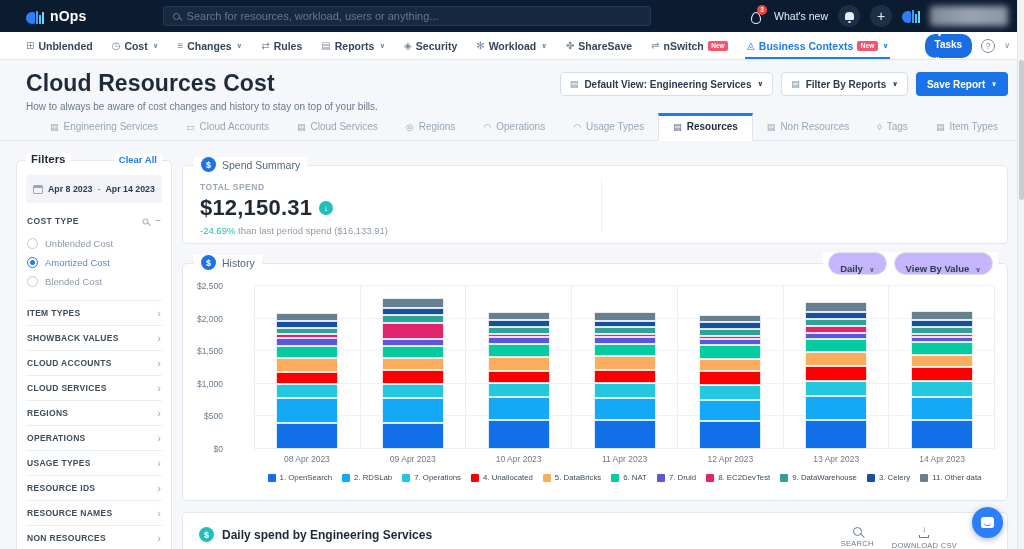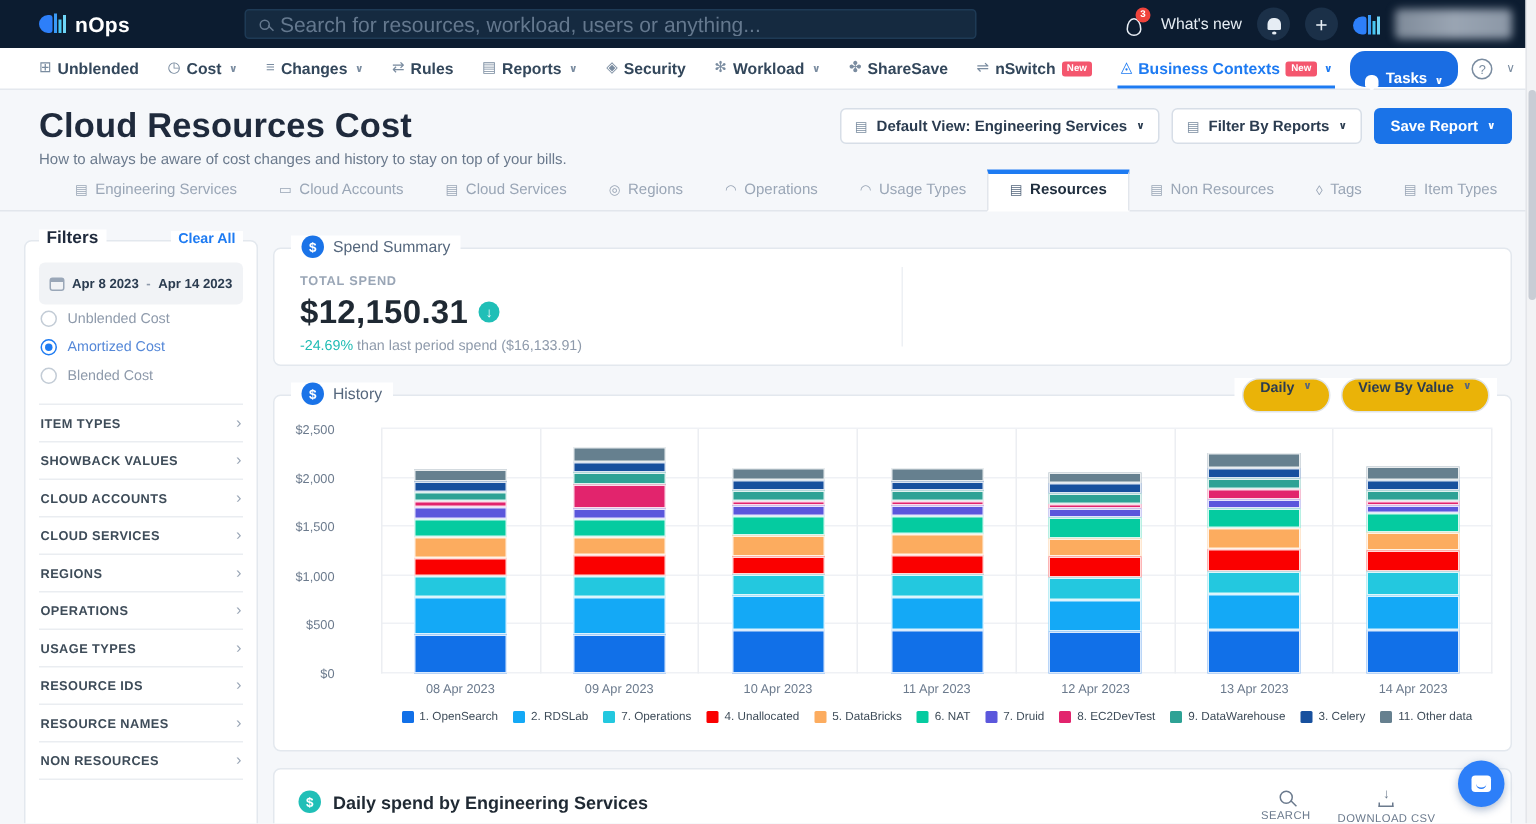--- a/index.html
+++ b/index.html
@@ -1,29 +1,29 @@
 <!DOCTYPE html>
 <html><head>
 <meta charset="utf-8">
 <style>
   * { margin:0; padding:0; box-sizing:border-box; }
   html,body { width:1024px; height:549px; overflow:hidden; }
   body { font-family:"Liberation Sans","DejaVu Sans",sans-serif; background:#F5F7FA; position:relative; }
 
   
   .topbar { position:absolute; top:0; left:0; width:1024px; height:32px; background:#0C1C30; display:flex; align-items:center; padding:0 16px; z-index:30; }
-  .logo { display:flex; align-items:flex-start; gap:6px; margin-left:10px; }
+  .logo { display:flex; align-items:flex-end; gap:6px; margin-left:10px; }
   .logo-mark { display:flex; align-items:flex-end; gap:1px; height:14px; }
   .logo-drop { width:9px; height:12px; background:#2D7FF9; border-radius:6px 2px 2px 6px; }
   .logo-bar1 { width:2px; height:13px; background:#3B9BF7; }
   .logo-bar2 { width:2px; height:9px;  background:#48C7F2; }
   .logo-bar3 { width:2px; height:12px; background:#6FD6F7; }
   .logo-text { color:#fff; font-size:14px; font-weight:bold; letter-spacing:.2px; }
   .top-search { margin-left:76px; width:488px; height:20px; background:#152A40; border:1px solid #1E3A55; border-radius:3px; display:flex; align-items:center; gap:7px; padding:0 9px; color:#64788E; }
-  .top-search input { background:transparent; border:none; outline:none; color:#8DA0B5; font-size:14px; width:100%; font-family:inherit; }
+  .top-search input { background:transparent; border:none; outline:none; color:#8DA0B5; font-size:11px; width:100%; font-family:inherit; }
   .top-search input::placeholder { color:#64788E; }
   .top-right { margin-left:auto; display:flex; align-items:center; gap:10px; }
   .drop-wrap { position:relative; width:14px; height:15px; }
   .droplet { position:absolute; bottom:0; left:1px; width:10px; height:12px; border:1.4px solid #E8EEF5; border-radius:50% 50% 50% 50% / 62% 62% 38% 38%; }
   .notif-badge { position:absolute; top:-4px; right:-3px; min-width:10px; height:10px; background:#F0443C; color:#fff; font-size:6.5px; font-weight:bold; border-radius:5px; display:flex; align-items:center; justify-content:center; padding:0 2px; }
   .whats-new { color:#E6EDF4; font-size:10.5px; }
   .circ-btn { width:22px; height:22px; border-radius:50%; background:#1B3048; color:#E6EDF4; display:flex; align-items:center; justify-content:center; }
   .plus-glyph { font-size:14px; line-height:1; color:#E6EDF4; font-weight:400; }
   .avatar-mark { display:flex; align-items:flex-end; gap:1px; height:13px; }
   .blur-name { width:78px; height:20px; border-radius:3px; background:linear-gradient(90deg,#7E8A99,#9AA5B3,#8B97A6); filter:blur(3px); }
@@ -36,21 +36,21 @@
   .mainnav { position:absolute; top:32px; left:0; width:1024px; height:28px; background:#fff; border-bottom:1px solid #E4E8EE; display:flex; align-items:center; padding:0 14px 0 26px; z-index:25; }
   .nav-items { display:flex; align-items:center; gap:19px; height:100%; }
   .nav-item { display:flex; align-items:center; gap:4px; font-size:10.5px; font-weight:bold; color:#33475B; height:100%; position:relative; cursor:pointer; white-space:nowrap; }
   .nav-item .nicon { font-size:10px; color:#7A8CA0; font-weight:normal; }
   .nav-item .caret { font-size:7px; color:#7A8CA0; margin-left:1px; }
   .nav-item.active { color:#1E7BF2; }
   .nav-item.active .nicon, .nav-item.active .caret { color:#1E7BF2; }
   .nav-item.active::after { content:""; position:absolute; bottom:0; left:-2px; right:-2px; height:2px; background:#1E7BF2; }
   .new-badge { background:#F4566E; color:#fff; font-size:6.5px; font-weight:bold; border-radius:2px; padding:1.5px 3.5px; }
   .nav-right { margin-left:auto; display:flex; align-items:center; gap:9px; }
-  .tasks-btn { background:#1A6DE3; color:#fff; border:none; height:24px; border-radius:10px; padding:0 10px; font-size:10px; font-weight:bold; display:flex; align-items:flex-end; gap:5px; font-family:inherit; }
+  .tasks-btn { background:#1A6DE3; color:#fff; border:none; height:24px; border-radius:10px; padding:0 10px; font-size:10px; font-weight:bold; display:flex; align-items:flex-start; gap:5px; font-family:inherit;flex-direction:column; }
   .tasks-btn .caret { font-size:7px; }
   .help-circ { width:14px; height:14px; border-radius:50%; border:1.2px solid #7A8CA0; color:#7A8CA0; font-size:8.5px; display:flex; align-items:center; justify-content:center; }
   .nav-caret { color:#7A8CA0; font-size:8px; }
 
   
   .pagehead { position:absolute; top:60px; left:0; width:1024px; height:52px; padding:10px 16px 0 26px; display:flex; }
   .page-title { font-size:23px; font-weight:bold; color:#1F2A3C; letter-spacing:.1px; }
   .page-sub { font-size:10px; color:#6B7A8D; margin-top:4px; }
   .head-actions { margin-left:auto; display:flex; gap:8px; align-items:flex-start; margin-top:2px; }
   .wbtn { height:24px; background:#fff; border:1px solid #D7DEE7; border-radius:4px; display:flex; align-items:center; gap:6px; padding:0 9px; font-size:10px; font-weight:bold; color:#2B3C50; font-family:inherit; }
@@ -103,21 +103,21 @@
   .total-label { font-size:8.5px; color:#9AA6B6; font-weight:bold; letter-spacing:.5px; }
   .total-row { display:flex; align-items:center; gap:7px; margin-top:3px; }
   .total-amount { font-size:22px; font-weight:bold; color:#1F2933; letter-spacing:.2px; }
   .down-circ { width:14px; height:14px; border-radius:50%; background:#20BFB7; color:#fff; font-size:9px; display:flex; align-items:center; justify-content:center; }
   .delta-row { font-size:9.5px; color:#8E9AAB; margin-top:4px; }
   .delta-pct { color:#1FBCB4; }
 
   
   .history-card { position:absolute; top:122px; left:0; width:826px; height:238px; }
   .hist-pills { position:absolute; top:-12px; right:9px; background:#fff; padding:0 5px; display:flex; gap:7px; }
-  .pill { height:23px; border:1px solid #DFE4EA; border-radius:12px; background:#eab308; display:flex; align-items:flex-start; gap:6px; padding:0 11px; font-size:9.5px; font-weight:bold; color:#2B3C50; font-family:inherit; }
+  .pill { height:23px; border:1px solid #DFE4EA; border-radius:12px; background:#c4b5fd; display:flex; align-items:flex-end; gap:6px; padding:0 11px; font-size:9.5px; font-weight:bold; color:#2B3C50; font-family:inherit; }
   .pill .caret { font-size:7px; color:#55677D; }
   .chart-wrap { display:flex; padding:22px 12px 0 6px; }
   .ylabels { position:relative; width:40px; height:163px; flex:none; }
   .ylab { position:absolute; right:6px; font-size:8.5px; color:#6B7A8D; transform:translateY(-50%); }
   .plot-outer { flex:1;padding-left:25px; }
   .plot { position:relative; height:163px; display:flex; }
   .gridline { position:absolute; left:0; right:0; height:1px; background:#EFF1F5; }
   .pcol { flex:1; border-left:1px solid #ECEEF2; position:relative; }
   .pcol:last-child { border-right:1px solid #ECEEF2; }
   .barstack { position:absolute; bottom:0; left:50%; transform:translateX(-50%); width:62px; display:flex; flex-direction:column-reverse; }
@@ -315,20 +315,27 @@
 
   <div class="sidebar card">
     <span class="sb-head-left">Filters</span>
     <span class="sb-head-right">Clear All</span>
     <div class="sb-body">
       <div class="date-box">
         <span class="cal"></span>
         <span>Apr 8 2023</span>
         <span style="color:#8E9AAB;">-</span>
         <span>Apr 14 2023</span>
+      </div>
+      <div class="sb-sec-head">
+        <span class="sb-sec-title">COST TYPE</span>
+        <span class="sb-sec-tools">
+          <span class="mag" style="transform:scale(.85);"></span>
+          <span class="minus">−</span>
+        </span>
       </div>
       <div id="cost-options">
           <div class="opt">
             <span class="radio"></span>
             <span class="olbl">Unblended Cost</span>
           </div>
           <div class="opt sel">
             <span class="radio"></span>
             <span class="olbl">Amortized Cost</span>
           </div>

